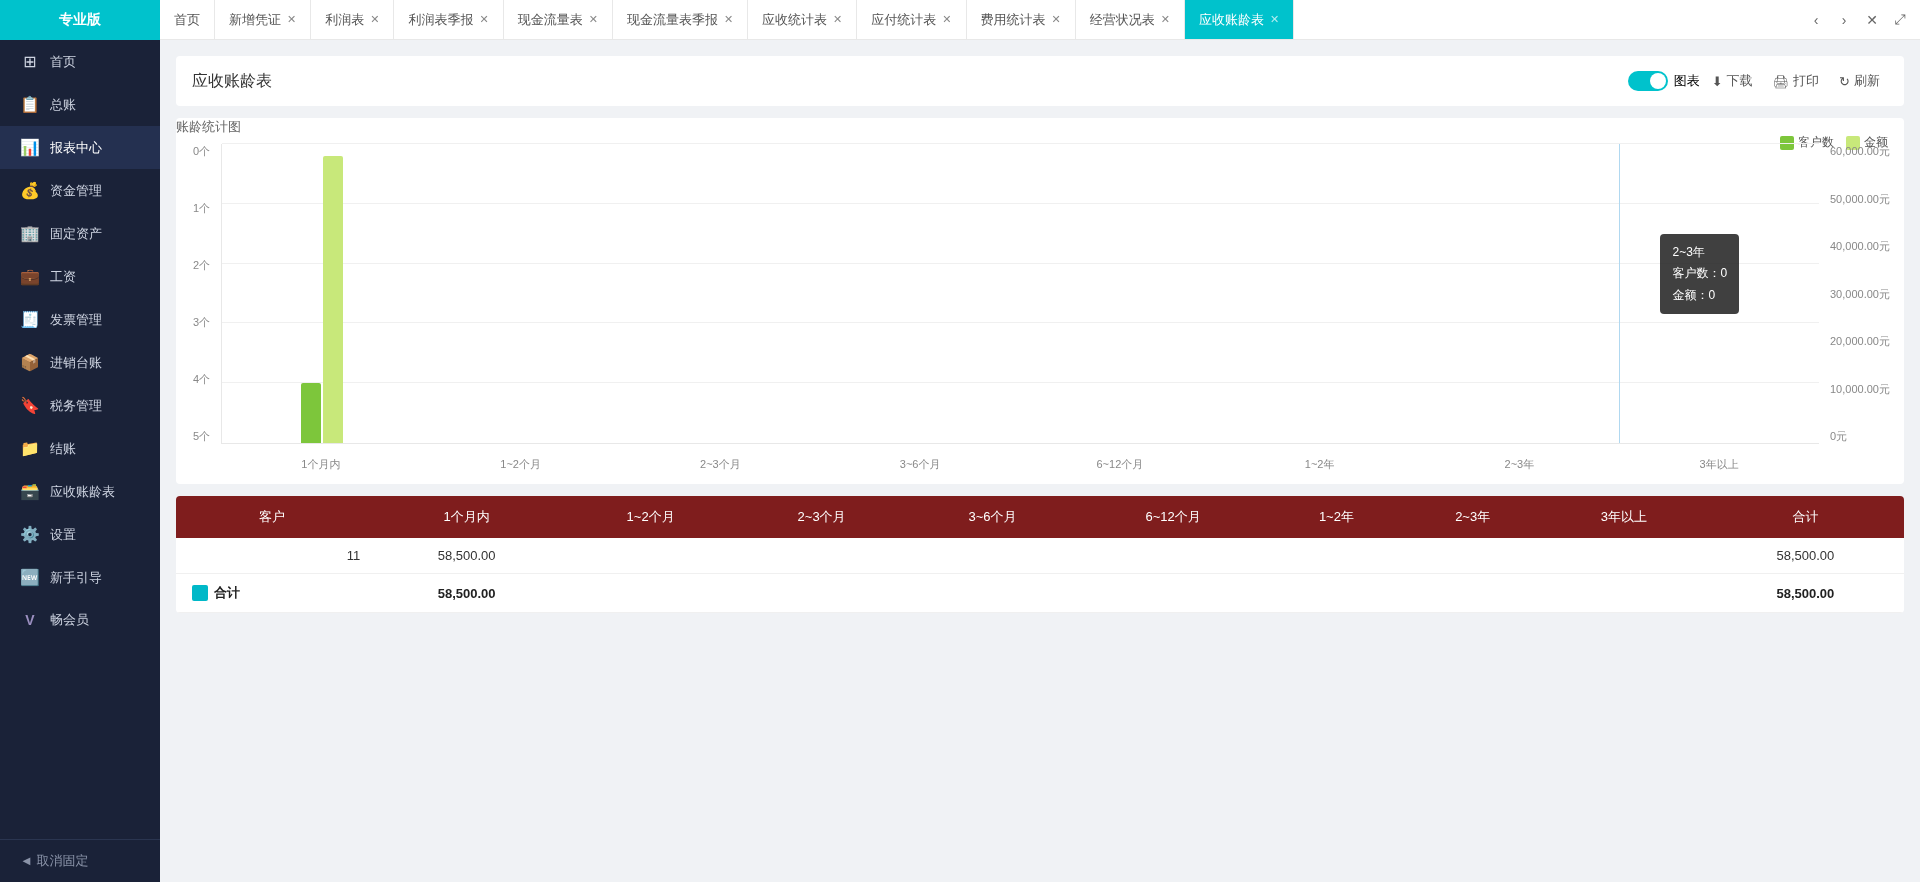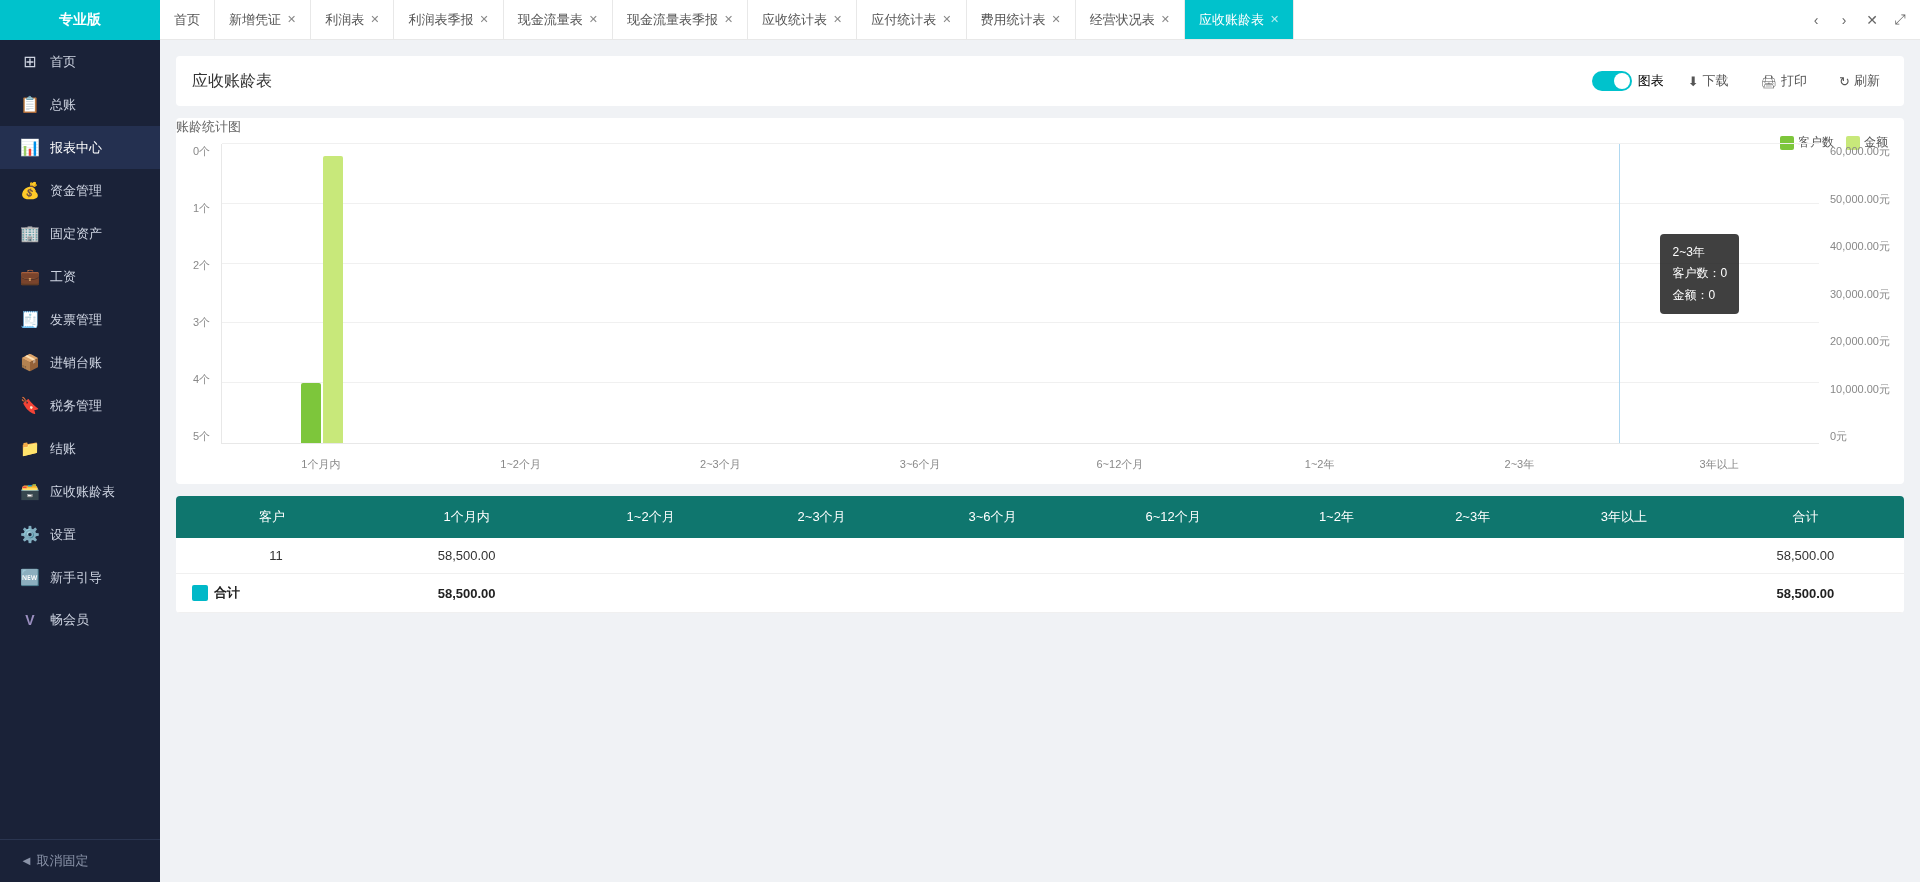--- a/index.html
+++ b/index.html
@@ -132,21 +132,21 @@
       align-items: center;
       justify-content: space-between;
       background: white;
       padding: 12px 16px;
       border-radius: 4px;
     }
     .page-title { font-size: 16px; font-weight: 500; color: #333; }
     .page-actions {
       display: flex;
       align-items: center;
-      gap: 16px;
+      gap: 4px;
     }
     .toggle-wrap {
       display: flex;
       align-items: center;
       gap: 6px;
     }
     .toggle {
       width: 40px;
       height: 20px;
       background: #00c2cc;
@@ -316,39 +316,39 @@
     .table-section {
       background: white;
       border-radius: 4px;
       overflow: hidden;
     }
     table {
       width: 100%;
       border-collapse: collapse;
     }
     thead tr {
-      background: #0f766e;
+      background: #7f1d1d;
       color: white;
     }
     thead th {
       padding: 12px 8px;
       text-align: center;
       font-weight: 500;
       font-size: 13px;
     }
     tbody tr {
       border-bottom: 1px solid #f0f0f0;
     }
     tbody td {
       padding: 10px 8px;
       text-align: center;
       font-size: 13px;
       color: #333;
     }
-    tbody td:first-child { text-align: center; padding-left: 16px; }
+    tbody td:first-child { text-align: right; padding-left: 16px; }
     .total-row td {
       font-weight: bold;
       color: #222;
     }
     .total-row td:first-child {
       display: flex;
       align-items: center;
       gap: 6px;
     }
     .total-icon {

